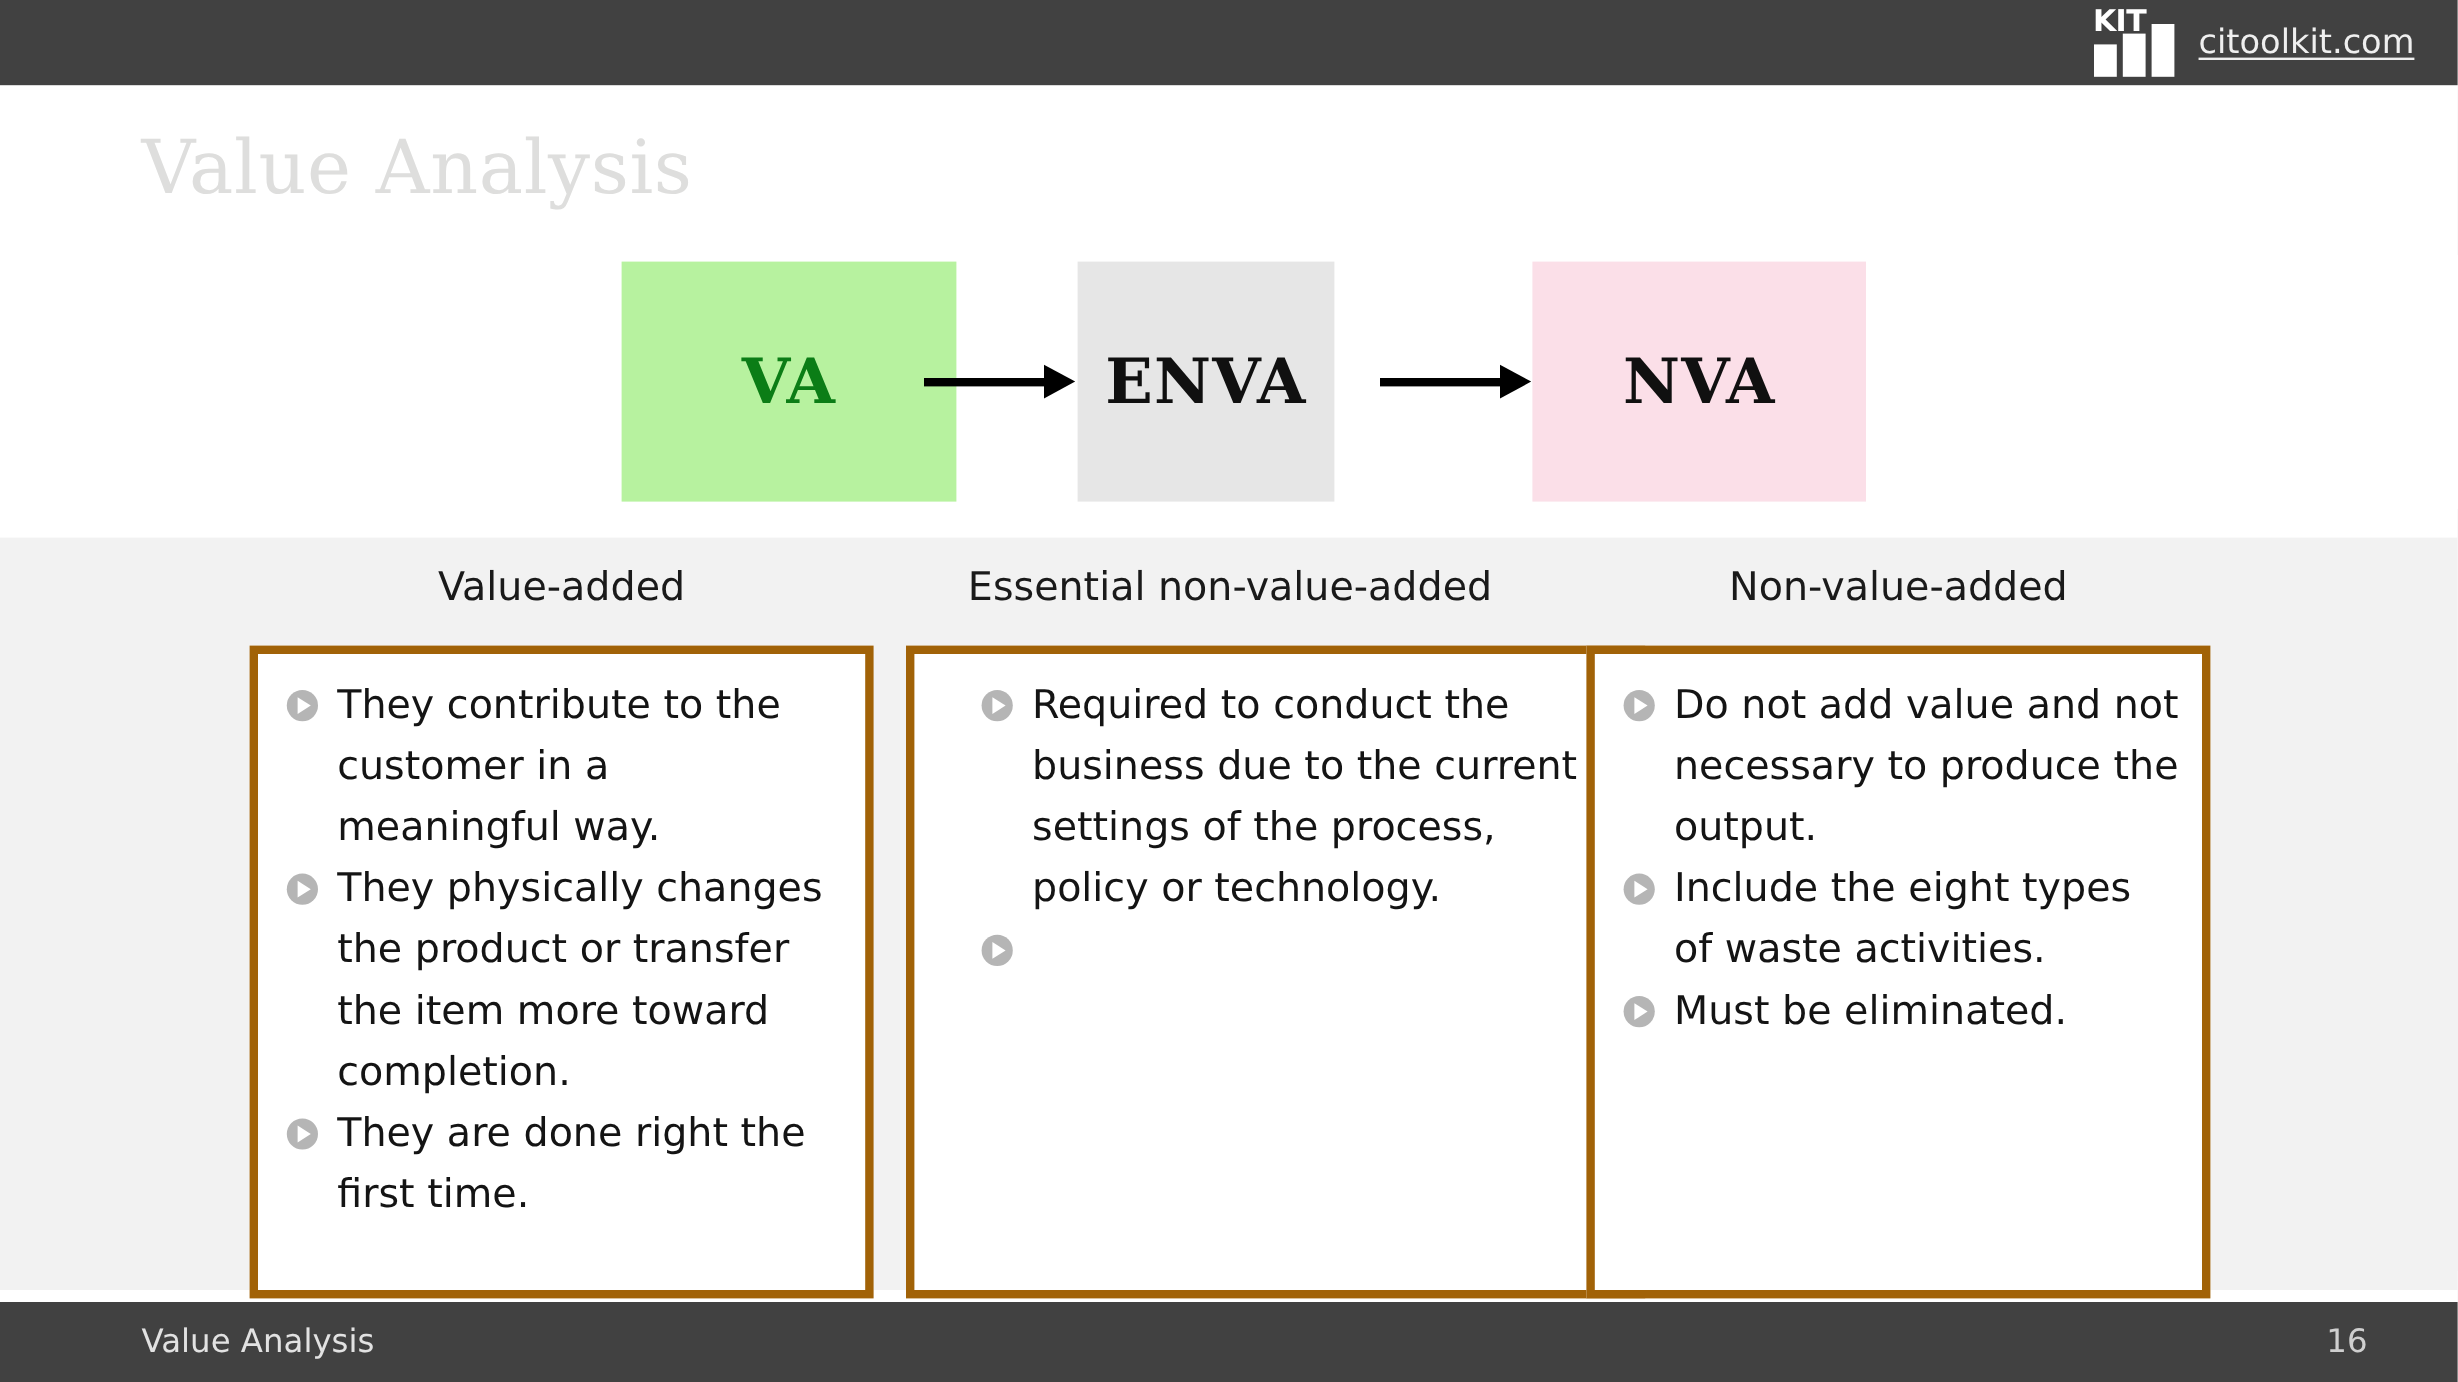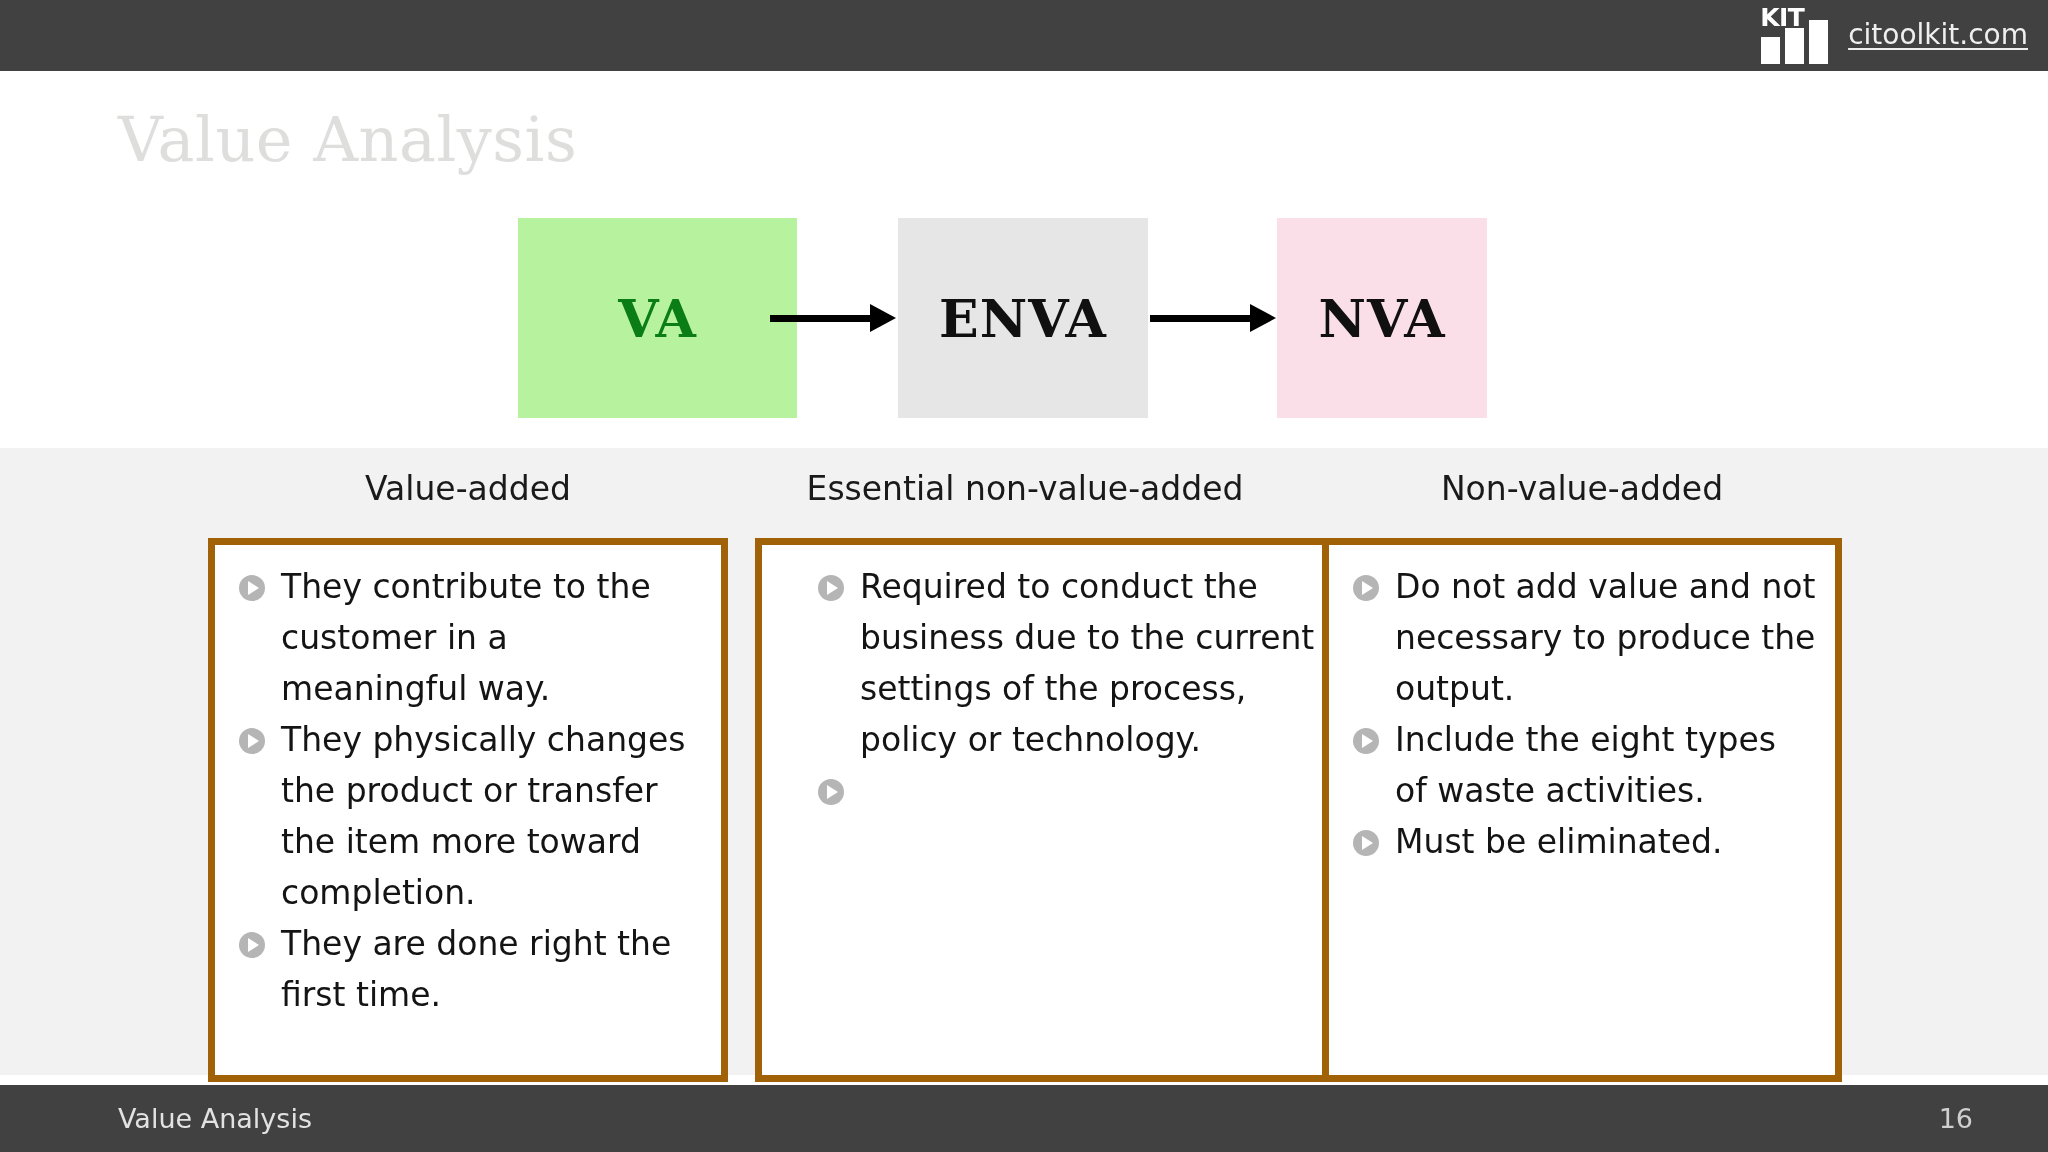--- a/index.html
+++ b/index.html
@@ -10,21 +10,21 @@
     position:relative;
     overflow:hidden;
   }
 
   
   .topbar {
     position:absolute; left:0; top:0; width:2048px; height:71px;
     background:#414141;
   }
   .brand {
-    position:absolute; right:20px; top:0; height:71px;
+    position:absolute; right:36px; top:0; height:71px;
     display:flex; align-items:center; gap:12px;justify-content:space-between;
   }
   .kit-logo {
     width:78px; height:62px; position:relative; display:block;
   }
   .kit-word {
     position:absolute; left:2px; top:0px;
     color:#ffffff; font-size:25px; font-weight:bold;
     letter-spacing:-0.5px; line-height:25px;
     font-family:"DejaVu Sans", sans-serif;
@@ -52,22 +52,22 @@
 
   
   .flow { position:absolute; left:0; top:218px; width:2048px; height:200px; }
   .flow-box {
     position:absolute; top:0; height:200px;
     display:flex; align-items:center; justify-content:center;
     font-family:"DejaVu Serif", serif;
     font-weight:bold; font-size:52px; letter-spacing:1px;
   }
   .box-va   { left:518px;  width:279px; background:#b7f29f; color:#0b7d16; }
-  .box-enva { left:898px;  width:250px; background:#e6e6e6; color:#101010; }
-  .box-nva  { left:1277px; width:210px; background:#fbdfe8; color:#101010; }
+  .box-enva { left:898px;  width:214px; background:#e6e6e6; color:#101010; }
+  .box-nva  { left:1277px; width:278px; background:#fbdfe8; color:#101010; }
 
   .arrow { position:absolute; top:94px; height:12px; }
   .arrow .shaft { position:absolute; left:0; top:3px; height:7px; background:#000; }
   .arrow .head {
     position:absolute; top:-8px; width:0; height:0;
     border-top:14px solid transparent;
     border-bottom:14px solid transparent;
     border-left:26px solid #000;
   }
   .arrow-1 { left:770px; width:126px; }

